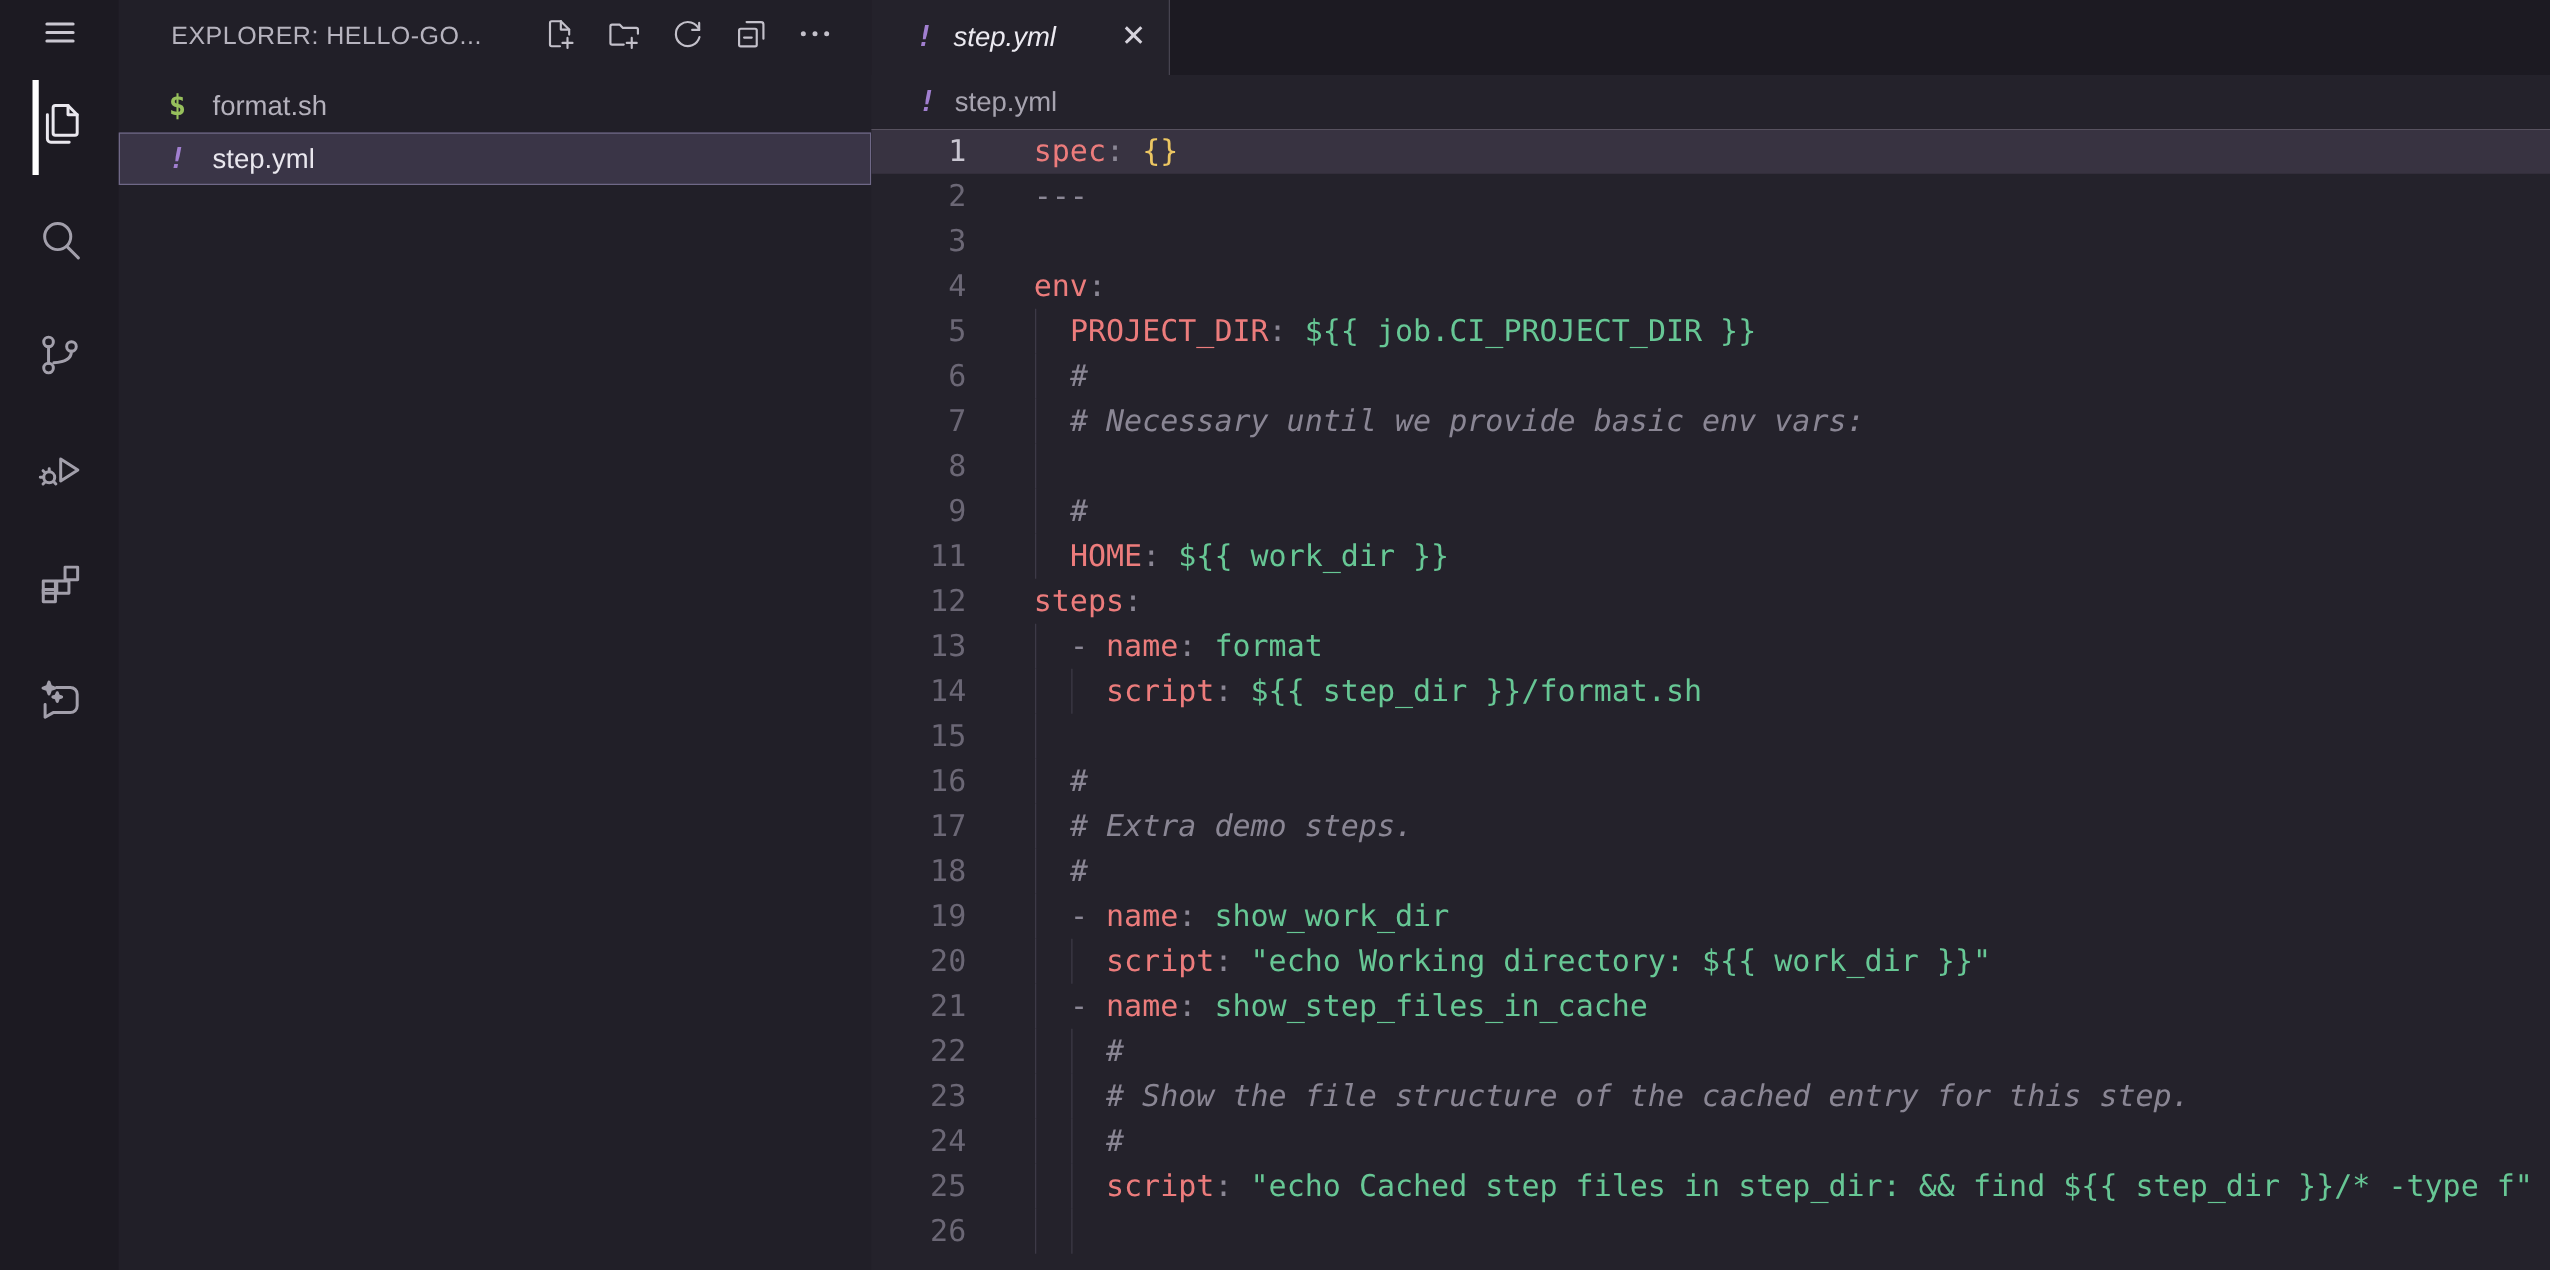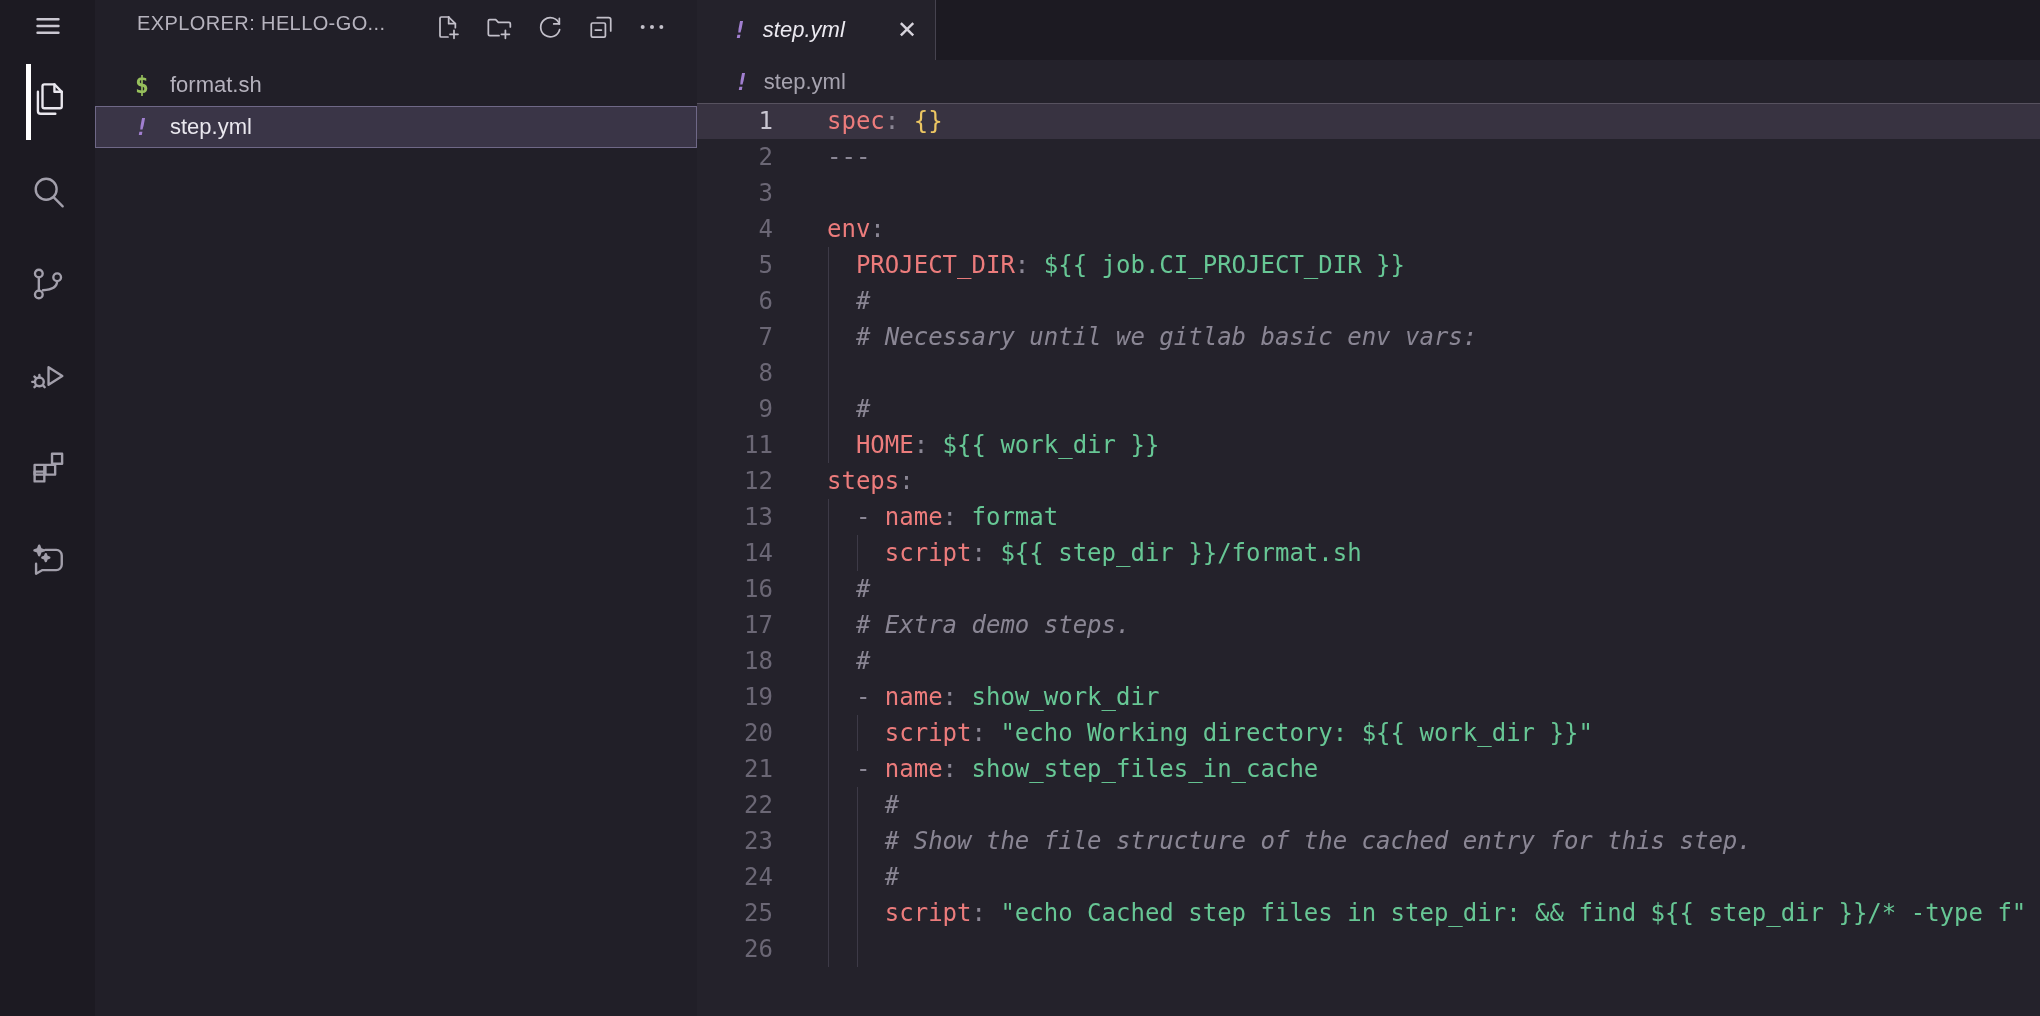--- a/index.html
+++ b/index.html
@@ -10,21 +10,21 @@
   
   .activitybar{width:95px;flex:none;background:#1c1a22;display:flex;flex-direction:column;align-items:center}
   .menu-btn{height:56px;width:100%;display:flex;align-items:center;justify-content:center;color:#cac7d1;cursor:pointer}
   .ab-item{height:92px;width:100%;display:flex;align-items:center;justify-content:center;position:relative;color:#a29fab;cursor:pointer}
   .ab-item.active{color:#e9e7ee}
   .ab-item.active::before{content:"";position:absolute;left:0;top:8px;height:76px;width:5px;background:#ffffff}
   .ab-item svg{width:44px;height:44px}
 
   
   .sidebar{width:602px;flex:none;background:#211f28;display:flex;flex-direction:column}
-  .sb-head{height:58px;display:flex;padding:12px 28px 0 42px}
+  .sb-head{height:58px;display:flex;align-items:center;padding:0 28px 0 42px}
   .sb-title{color:#b6b3be;font-size:20px;letter-spacing:.4px;white-space:nowrap;overflow:hidden}
   .sb-actions{margin-left:auto;display:flex;gap:17px;color:#c3c0ca}
   .sb-actions .act{width:34px;height:34px;display:flex;align-items:center;justify-content:center;cursor:pointer}
   .sb-actions svg{width:32px;height:32px}
   .file-list{padding-top:6px}
   .file-row{height:42px;display:flex;align-items:center;padding-left:33px;gap:15px;
     font-size:22px;color:#b4b1bc;border:1px solid transparent;cursor:pointer}
   .file-row.selected{background:#3a3547;border-color:#6f6887;color:#e9e7ee}
   .file-icon{width:26px;text-align:center;font-weight:700;font-size:23px;font-family:"DejaVu Sans Mono",monospace}
   .file-icon.it{font-style:italic}
@@ -179,27 +179,28 @@
       <span class="excl">!</span>
       <span>step.yml</span>
     </div>
     <div class="code" id="code">
         <div class="line current"><span class="ln">1</span><span class="ct"><span class="k">spec</span><span class="p">: </span><span class="b">{}</span></span></div>
         <div class="line"><span class="ln">2</span><span class="ct"><span class="p">---</span></span></div>
         <div class="line"><span class="ln">3</span><span class="ct"></span></div>
         <div class="line"><span class="ln">4</span><span class="ct"><span class="k">env</span><span class="p">:</span></span></div>
         <div class="line"><span class="g g0"></span><span class="ln">5</span><span class="ct"><span class="t">  </span><span class="k">PROJECT_DIR</span><span class="p">: </span><span class="v">${{ job.CI_PROJECT_DIR }}</span></span></div>
         <div class="line"><span class="g g0"></span><span class="ln">6</span><span class="ct"><span class="t">  </span><span class="c">#</span></span></div>
-        <div class="line"><span class="g g0"></span><span class="ln">7</span><span class="ct"><span class="t">  </span><span class="c"># Necessary until we gitlab basic env vars:</span></span></div>
+        <div class="line"><span class="g g0"></span><span class="ln">7</span><span class="ct"><span class="t">  </span><span class="c"># Necessary until we provide basic env vars:</span></span></div>
         <div class="line"><span class="g g0"></span><span class="ln">8</span></div>
         <div class="line"><span class="g g0"></span><span class="ln">9</span><span class="ct"><span class="t">  </span><span class="c">#</span></span></div>
         <div class="line"><span class="g g0"></span><span class="ln">11</span><span class="ct"><span class="t">  </span><span class="k">HOME</span><span class="p">: </span><span class="v">${{ work_dir }}</span></span></div>
         <div class="line"><span class="ln">12</span><span class="ct"><span class="k">steps</span><span class="p">:</span></span></div>
         <div class="line"><span class="g g0"></span><span class="ln">13</span><span class="ct"><span class="t">  </span><span class="p">- </span><span class="k">name</span><span class="p">: </span><span class="v">format</span></span></div>
         <div class="line"><span class="g g0"></span><span class="g g2"></span><span class="ln">14</span><span class="ct"><span class="t">    </span><span class="k">script</span><span class="p">: </span><span class="v">${{ step_dir }}/format.sh</span></span></div>
+        <div class="line"><span class="g g0"></span><span class="ln">15</span><span class="ct"></span></div>
         <div class="line"><span class="g g0"></span><span class="ln">16</span><span class="ct"><span class="t">  </span><span class="c">#</span></span></div>
         <div class="line"><span class="g g0"></span><span class="ln">17</span><span class="ct"><span class="t">  </span><span class="c"># Extra demo steps.</span></span></div>
         <div class="line"><span class="g g0"></span><span class="ln">18</span><span class="ct"><span class="t">  </span><span class="c">#</span></span></div>
         <div class="line"><span class="g g0"></span><span class="ln">19</span><span class="ct"><span class="t">  </span><span class="p">- </span><span class="k">name</span><span class="p">: </span><span class="v">show_work_dir</span></span></div>
         <div class="line"><span class="g g0"></span><span class="g g2"></span><span class="ln">20</span><span class="ct"><span class="t">    </span><span class="k">script</span><span class="p">: </span><span class="v">"echo Working directory: ${{ work_dir }}"</span></span></div>
         <div class="line"><span class="g g0"></span><span class="ln">21</span><span class="ct"><span class="t">  </span><span class="p">- </span><span class="k">name</span><span class="p">: </span><span class="v">show_step_files_in_cache</span></span></div>
         <div class="line"><span class="g g0"></span><span class="g g2"></span><span class="ln">22</span><span class="ct"><span class="t">    </span><span class="c">#</span></span></div>
         <div class="line"><span class="g g0"></span><span class="g g2"></span><span class="ln">23</span><span class="ct"><span class="t">    </span><span class="c"># Show the file structure of the cached entry for this step.</span></span></div>
         <div class="line"><span class="g g0"></span><span class="g g2"></span><span class="ln">24</span><span class="ct"><span class="t">    </span><span class="c">#</span></span></div>
         <div class="line"><span class="g g0"></span><span class="g g2"></span><span class="ln">25</span><span class="ct"><span class="t">    </span><span class="k">script</span><span class="p">: </span><span class="v">"echo Cached step files in step_dir: &amp;&amp; find ${{ step_dir }}/* -type f"</span></span></div>

